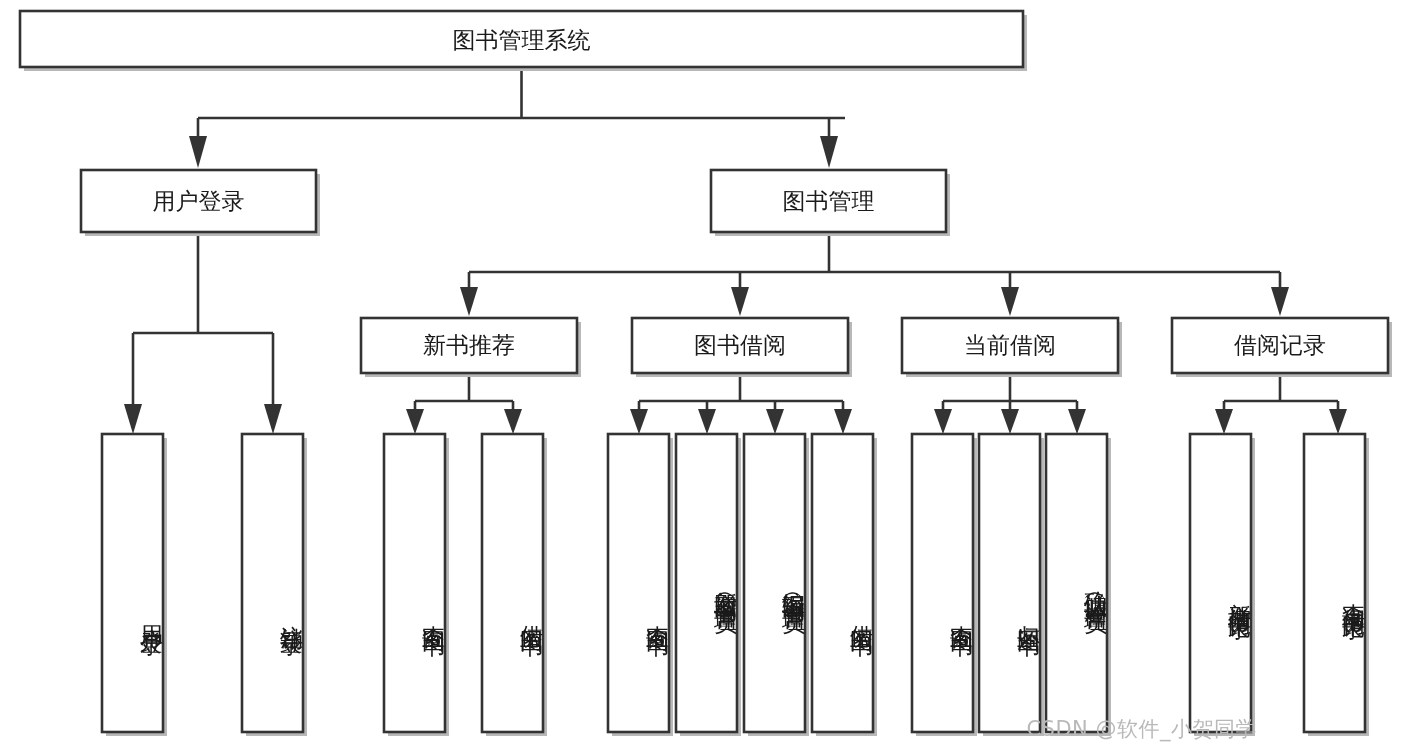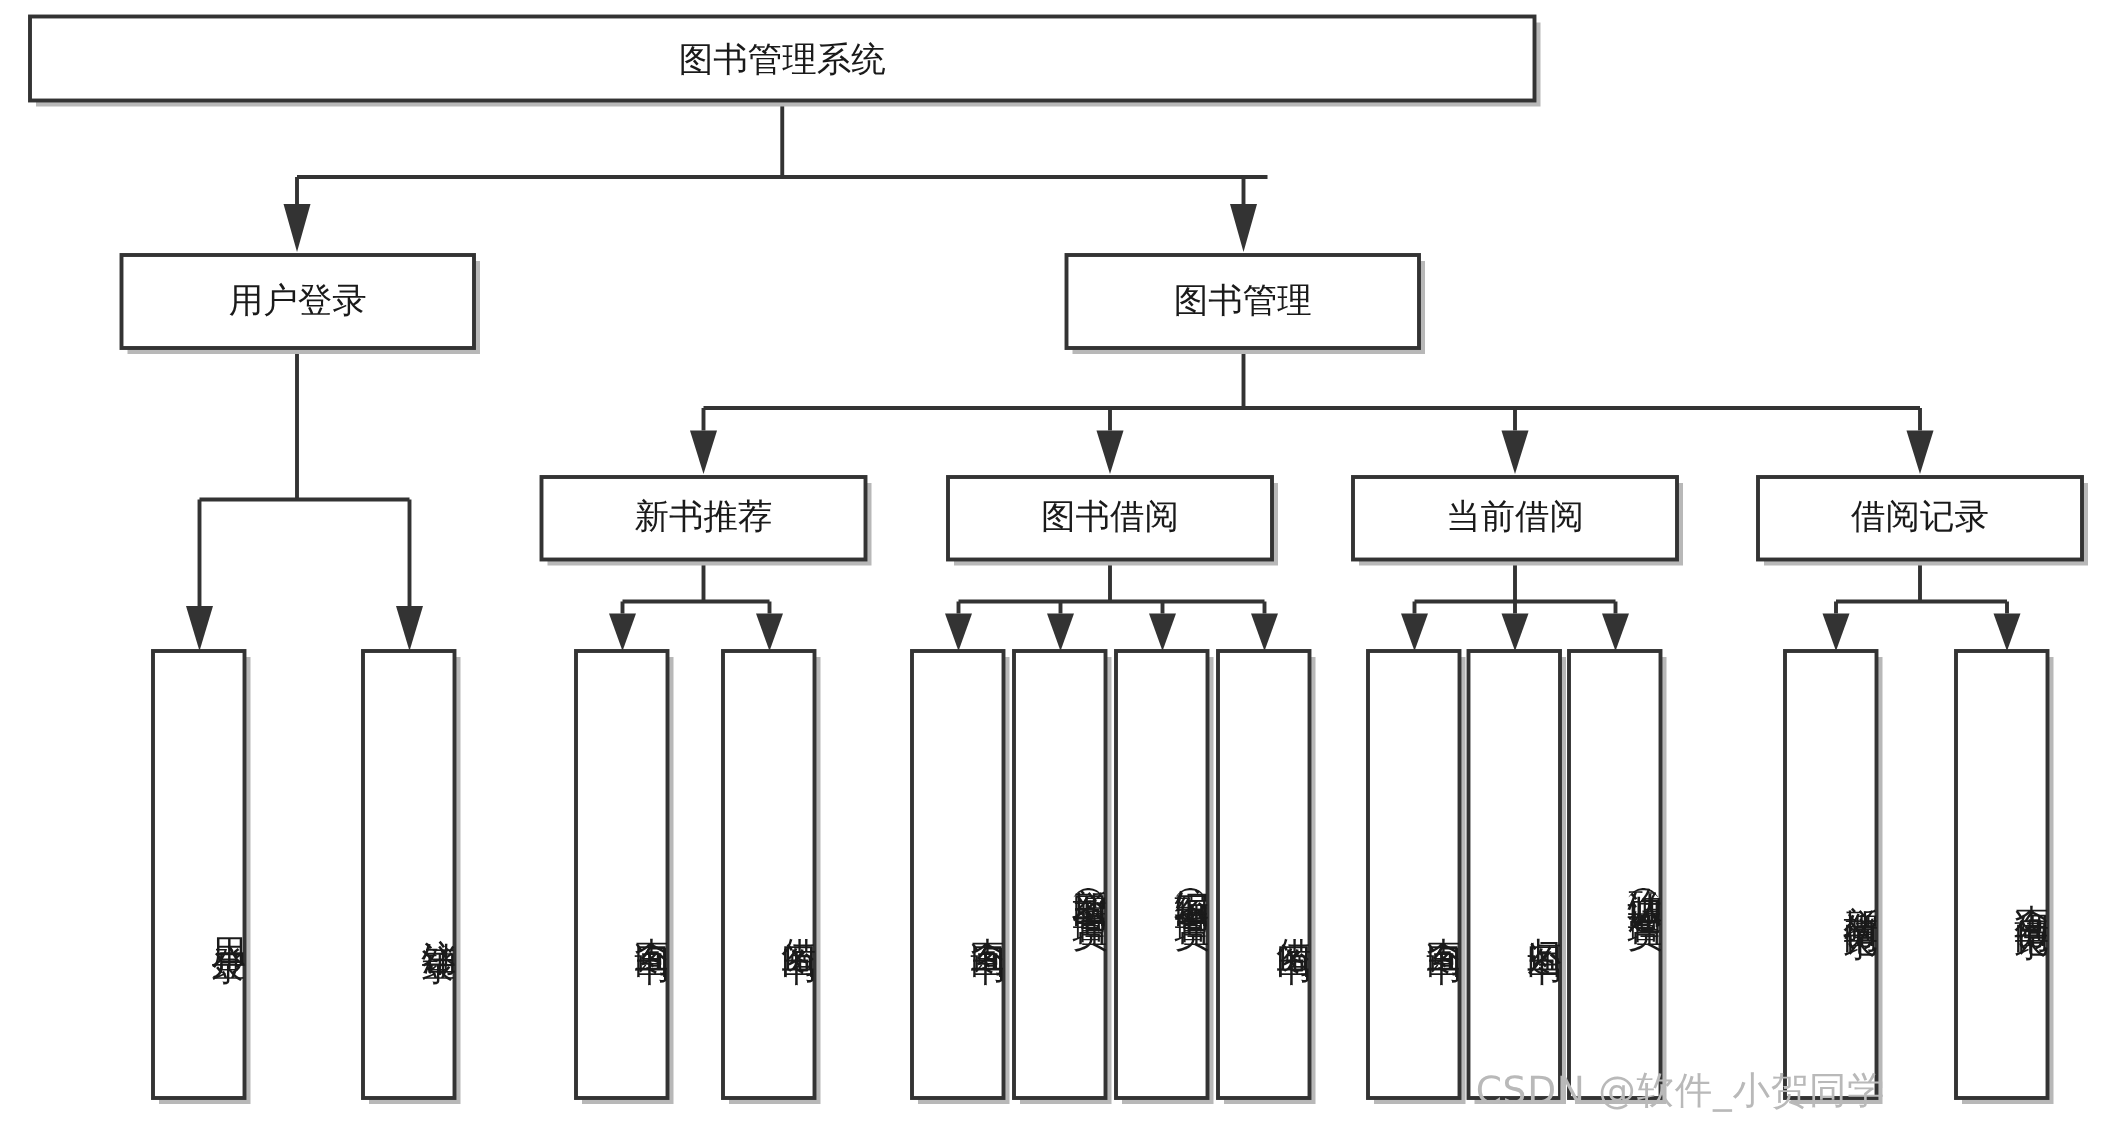--- a/index.html
+++ b/index.html
@@ -60,21 +60,21 @@
     color: #1a1a1a;
     letter-spacing: 3px;
     white-space: nowrap;
     pointer-events: none;
   }
   .watermark {
     position: absolute;
     right: 8px;
     bottom: 4px;
     font-family: "DejaVu Sans", "Liberation Sans", sans-serif;
-    font-size: 25px;
+    font-size: 21px;
     color: #b9b9b9;
     letter-spacing: 0.5px;
     user-select: none;
     margin-left: 32px;
   }
 </style>
 </head>
 <body>
 
 <div id="diagram-root">

